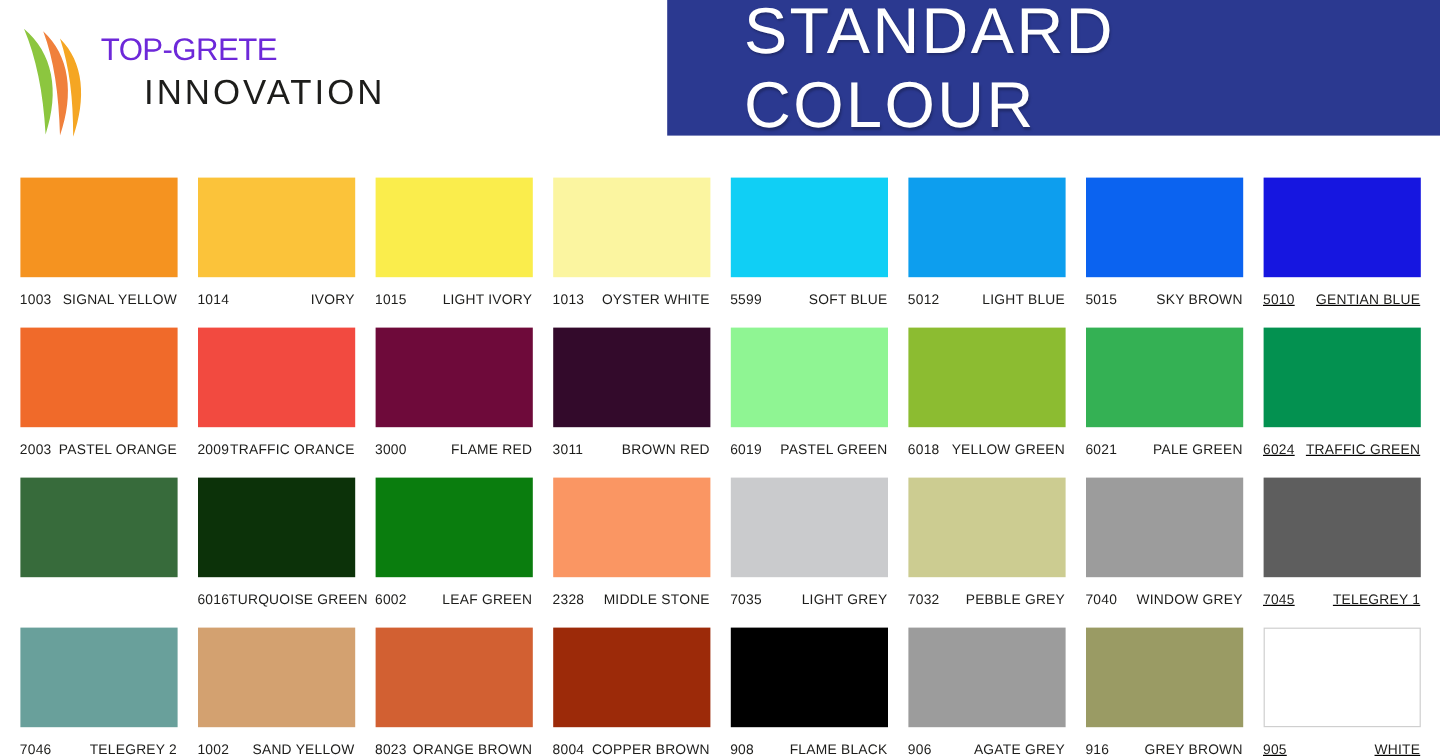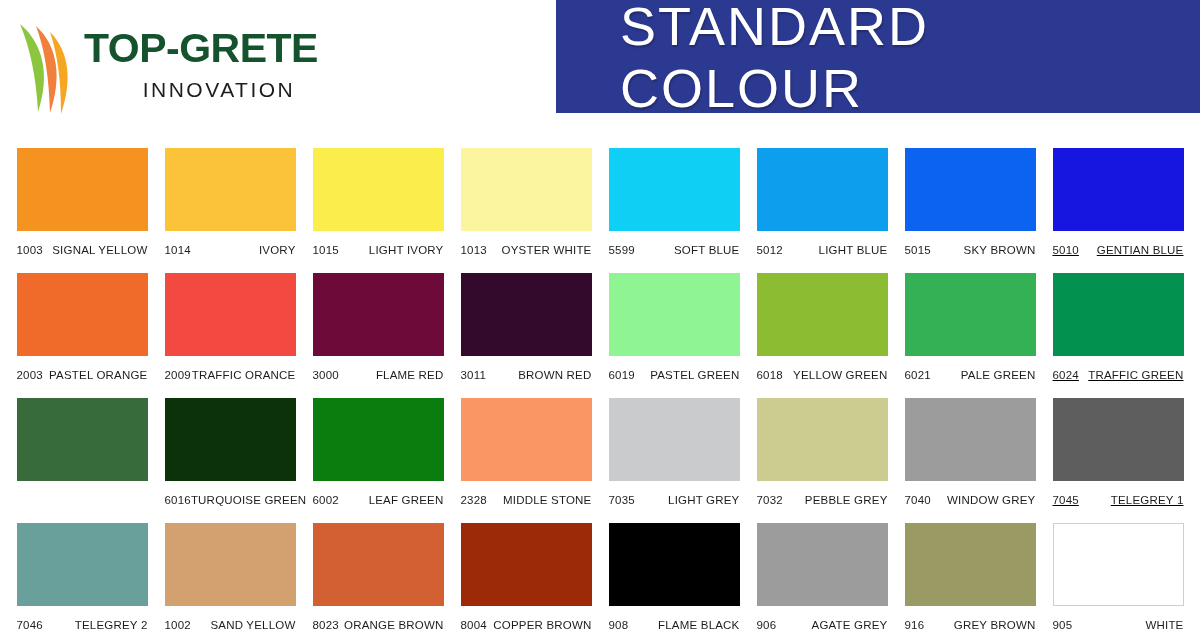--- a/index.html
+++ b/index.html
@@ -35,30 +35,30 @@
     flex: none;
     margin-top: 2px;
   }
 
   #logo-text {
     margin-left: 8px;
     padding-top: 10px;
   }
 
   #brand-name {
-    font-size: 41px;
-    font-weight: bold;
-    color: #14532d;
+    font-size: 26px;
+    font-weight: normal;
+    color: #6d28d9;
     letter-spacing: -0.5px;
     line-height: 1;
     font-family: "Liberation Sans", sans-serif;
   }
 
   #brand-tagline {
-    font-size: 21px;
+    font-size: 29px;
     color: #1d1d1b;
     letter-spacing: 2.5px;
     line-height: 1;
     margin-top: 10px;
     margin-left: 36px;
     font-family: "Liberation Sans", sans-serif;
     text-align: center;
   }
 
   #banner {

